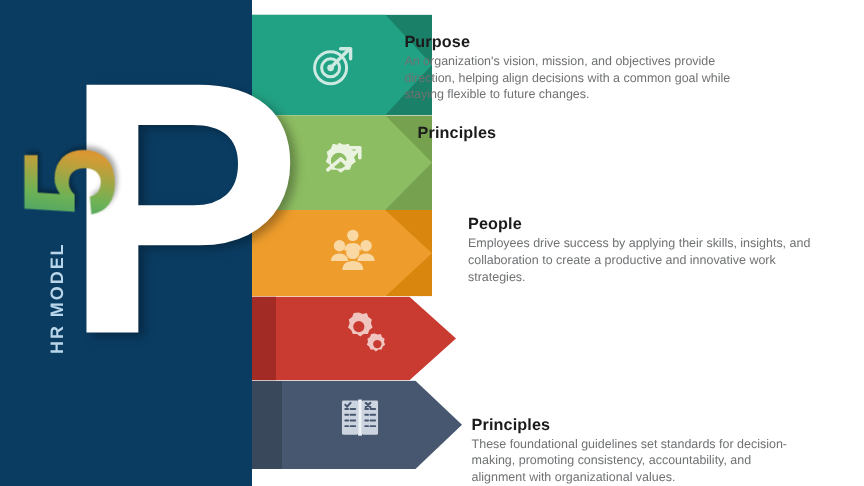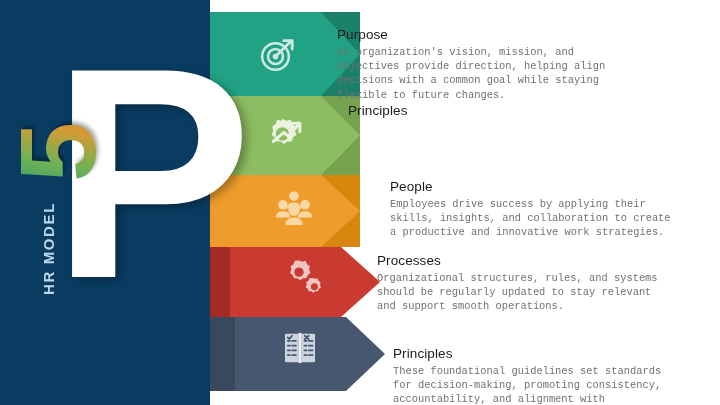--- a/index.html
+++ b/index.html
@@ -34,22 +34,22 @@
   
   .band{position:absolute;z-index:4;}
   .band .fold{position:absolute;left:0;top:0;width:100%;height:100%;}
   .band .face{position:absolute;top:0;height:100%;}
 
   .icon-holder{position:absolute;z-index:9;display:flex;align-items:center;justify-content:center;}
   .icon-holder svg{display:block;}
 
   
   .txtblk{position:absolute;z-index:10;}
-  .txtblk .ttl{font-size:13.5px;font-weight:normal;color:#1b1b1b;margin:0 0 3px 0;letter-spacing:.1px;}
-  .txtblk .body{font-size:10.4px;line-height:14.2px;color:#6f7173;margin:0;font-family:Liberation Mono, monospace;}
+  .txtblk .ttl{font-size:13.5px;font-weight:bold;color:#1b1b1b;margin:0 0 3px 0;letter-spacing:.1px;}
+  .txtblk .body{font-size:10.4px;line-height:14.2px;color:#6f7173;margin:0;}
 </style>
 </head>
 <body>
 
 <div id="stage">
 
   <div class="navy-panel"></div>
 
   <div class="band" style="left:150px;top:12px;width:210px;height:84px;">
     <div class="fold" style="background:#1a8068;clip-path:polygon(0 40%,60px 0,100% 0,100% 100%,60px 100%,0 96%);"></div>
@@ -163,23 +163,19 @@
 
   <div class="txtblk" style="left:348px;top:103px;width:290px;">
     <p class="ttl">Principles</p>
   </div>
 
   <div class="txtblk" style="left:362px;top:179px;width:288px;margin-left:28px;">
     <p class="ttl">People</p>
     <p class="body">Employees drive success by applying their skills, insights, and collaboration to create a productive and innovative work strategies.</p>
   </div>
 
-  <div class="txtblk" style="left:377px;top:253px;width:282px;">
-    <p class="ttl">Processes</p>
-    <p class="body">Organizational structures, rules, and systems should be regularly updated to stay relevant and support smooth operations.</p>
-  </div>
 
   <div class="txtblk" style="left:393px;top:320px;width:278px;margin-top:26px;">
     <p class="ttl">Principles</p>
     <p class="body">These foundational guidelines set standards for decision-making, promoting consistency, accountability, and alignment with organizational values.</p>
   </div>
 
 </div>
 
 </body></html>

